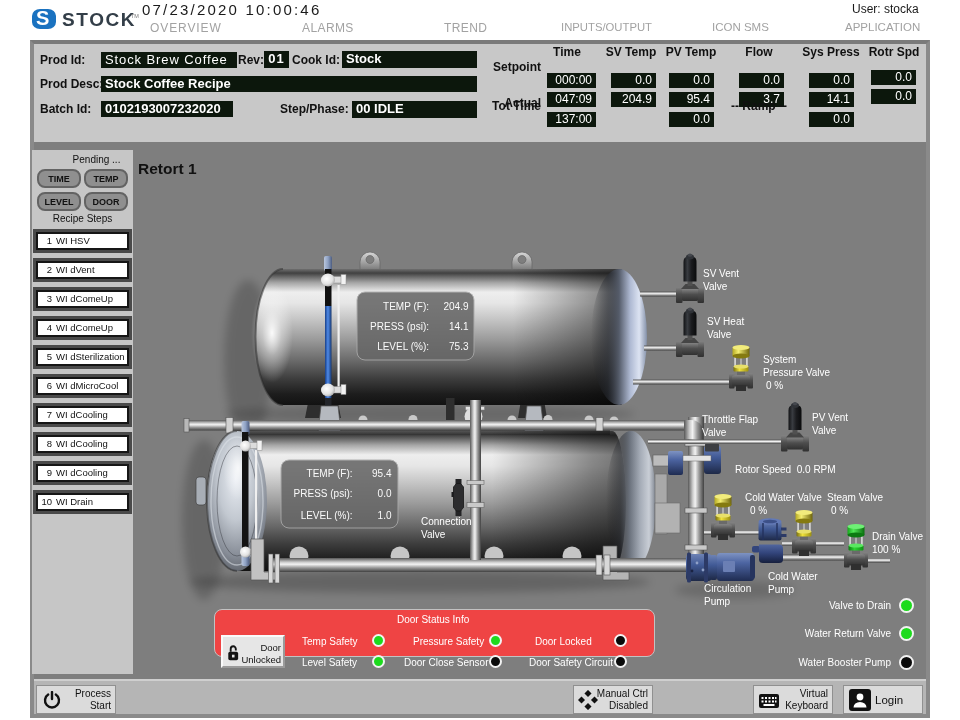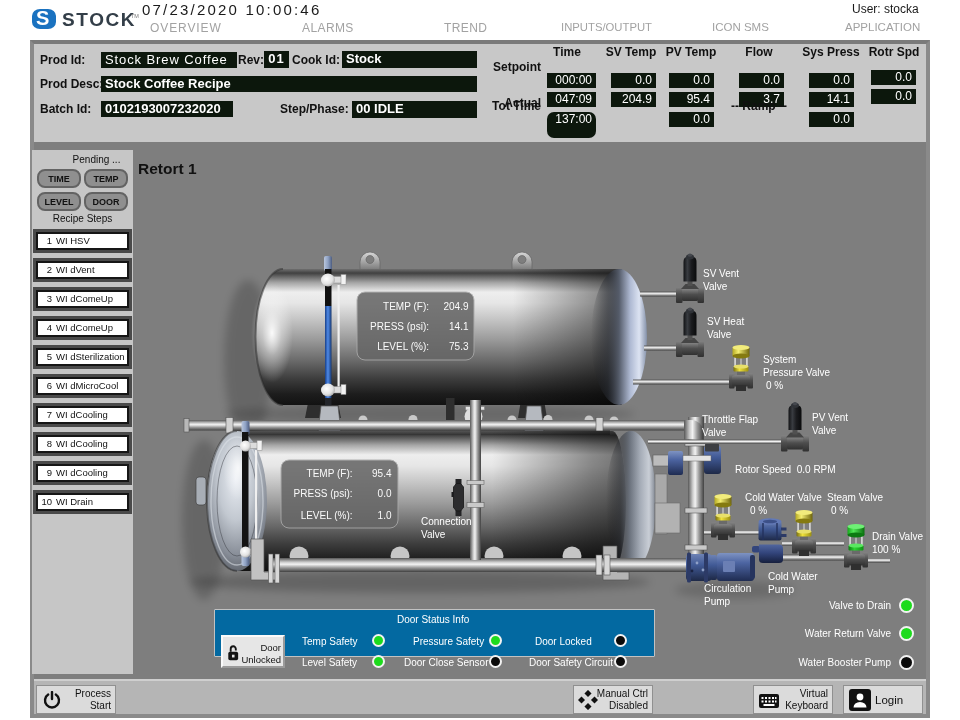--- a/index.html
+++ b/index.html
@@ -27,21 +27,21 @@
 
 #sidebar { left:32px; top:150px; width:101px; height:524px; background:#c6c6c6; }
 .sbtitle { position:absolute; width:101px; text-align:center; font-size:10px; color:#111; }
 .sbtn { position:absolute; background:#8f8f8f; border:2px solid #636363; border-radius:8px; font-size:9px; font-weight:bold; color:#111; text-align:center; }
 .step { position:absolute; left:1px; width:99px; height:24px; background:#4a4a4a; }
 .step .in { position:absolute; left:3px; top:3px; width:93px; height:18px; background:#fff; border:2px solid #161616; font-size:9.5px; color:#111; line-height:14px; white-space:nowrap; }
 .step .n { display:inline-block; width:14px; text-align:right; margin-right:4px; }
 
 #retort1 { left:138px; top:160px; font-size:15.5px; font-weight:bold; color:#111; }
 
-#doorpanel { left:214px; top:609px; width:441px; height:48px; background:#0369a1; border:1px solid #c2c2c2; border-radius:1px; }
+#doorpanel { left:214px; top:609px; width:441px; height:48px; background:#ef4444; border:1px solid #c2c2c2; border-radius:8px; }
 .dlab { position:absolute; font-size:10px; color:#fff; white-space:nowrap; }
 .led { position:absolute; width:13px; height:13px; border-radius:50%; border:2px solid #f2f2f2; }
 .led.g { background:#1ddb1d; }
 .led.k { background:#0a0a0a; }
 #doorbtn { position:absolute; left:6px; top:25px; width:64px; height:33px; background:#e6e6e6; border-top:2px solid #fafafa; border-left:2px solid #fafafa; border-right:2px solid #9a9a9a; border-bottom:2px solid #9a9a9a; }
 #doorbtn .t { position:absolute; right:2px; top:5px; text-align:right; font-size:9.5px; color:#111; line-height:12px; white-space:nowrap; }
 
 .rlab { position:absolute; font-size:10px; color:#fff; text-align:right; width:200px; }
 .bled { position:absolute; width:15px; height:15px; border-radius:50%; border:2px solid #f2f2f2; }
 
@@ -476,21 +476,21 @@
     <div class="thead" style="left:622px; top:1px;">PV Temp</div>
     <div class="thead" style="left:690px; top:1px;">Flow</div>
     <div class="thead" style="left:762px; top:1px;">Sys Press</div>
     <div class="thead" style="left:825px; top:1px;">Rotr Spd</div>
     <div class="rowlab" style="left:437px; top:16px;">Setpoint</div>
     <div class="rowlab" style="left:437px; top:52px;">Actual</div>
     <div class="rowlab" style="left:437px; top:55px;">Tot Time</div>
 
     <div class="vboxr" style="left:513px; top:15px; width:49px; height:15px;">000:00</div>
     <div class="vboxr" style="left:513px; top:34px; width:49px; height:15px;">047:09</div>
-    <div class="vboxr" style="left:513px; top:54px; width:49px; height:26px;border-radius:7px;">137:00</div>
+    <div class="vboxr" style="left:513px; top:54px; width:49px; height:15px;">137:00</div>
 
     <div class="vboxr" style="left:577px; top:15px; width:45px; height:15px;">0.0</div>
     <div class="vboxr" style="left:577px; top:34px; width:45px; height:15px;">204.9</div>
 
     <div class="vboxr" style="left:635px; top:15px; width:45px; height:15px;">0.0</div>
     <div class="vboxr" style="left:635px; top:34px; width:45px; height:15px;">95.4</div>
     <div class="vboxr" style="left:635px; top:54px; width:45px; height:15px;">0.0</div>
 
     <div class="vboxr" style="left:705px; top:15px; width:45px; height:15px;">0.0</div>
     <div class="vboxr" style="left:705px; top:34px; width:45px; height:15px;">3.7</div>

